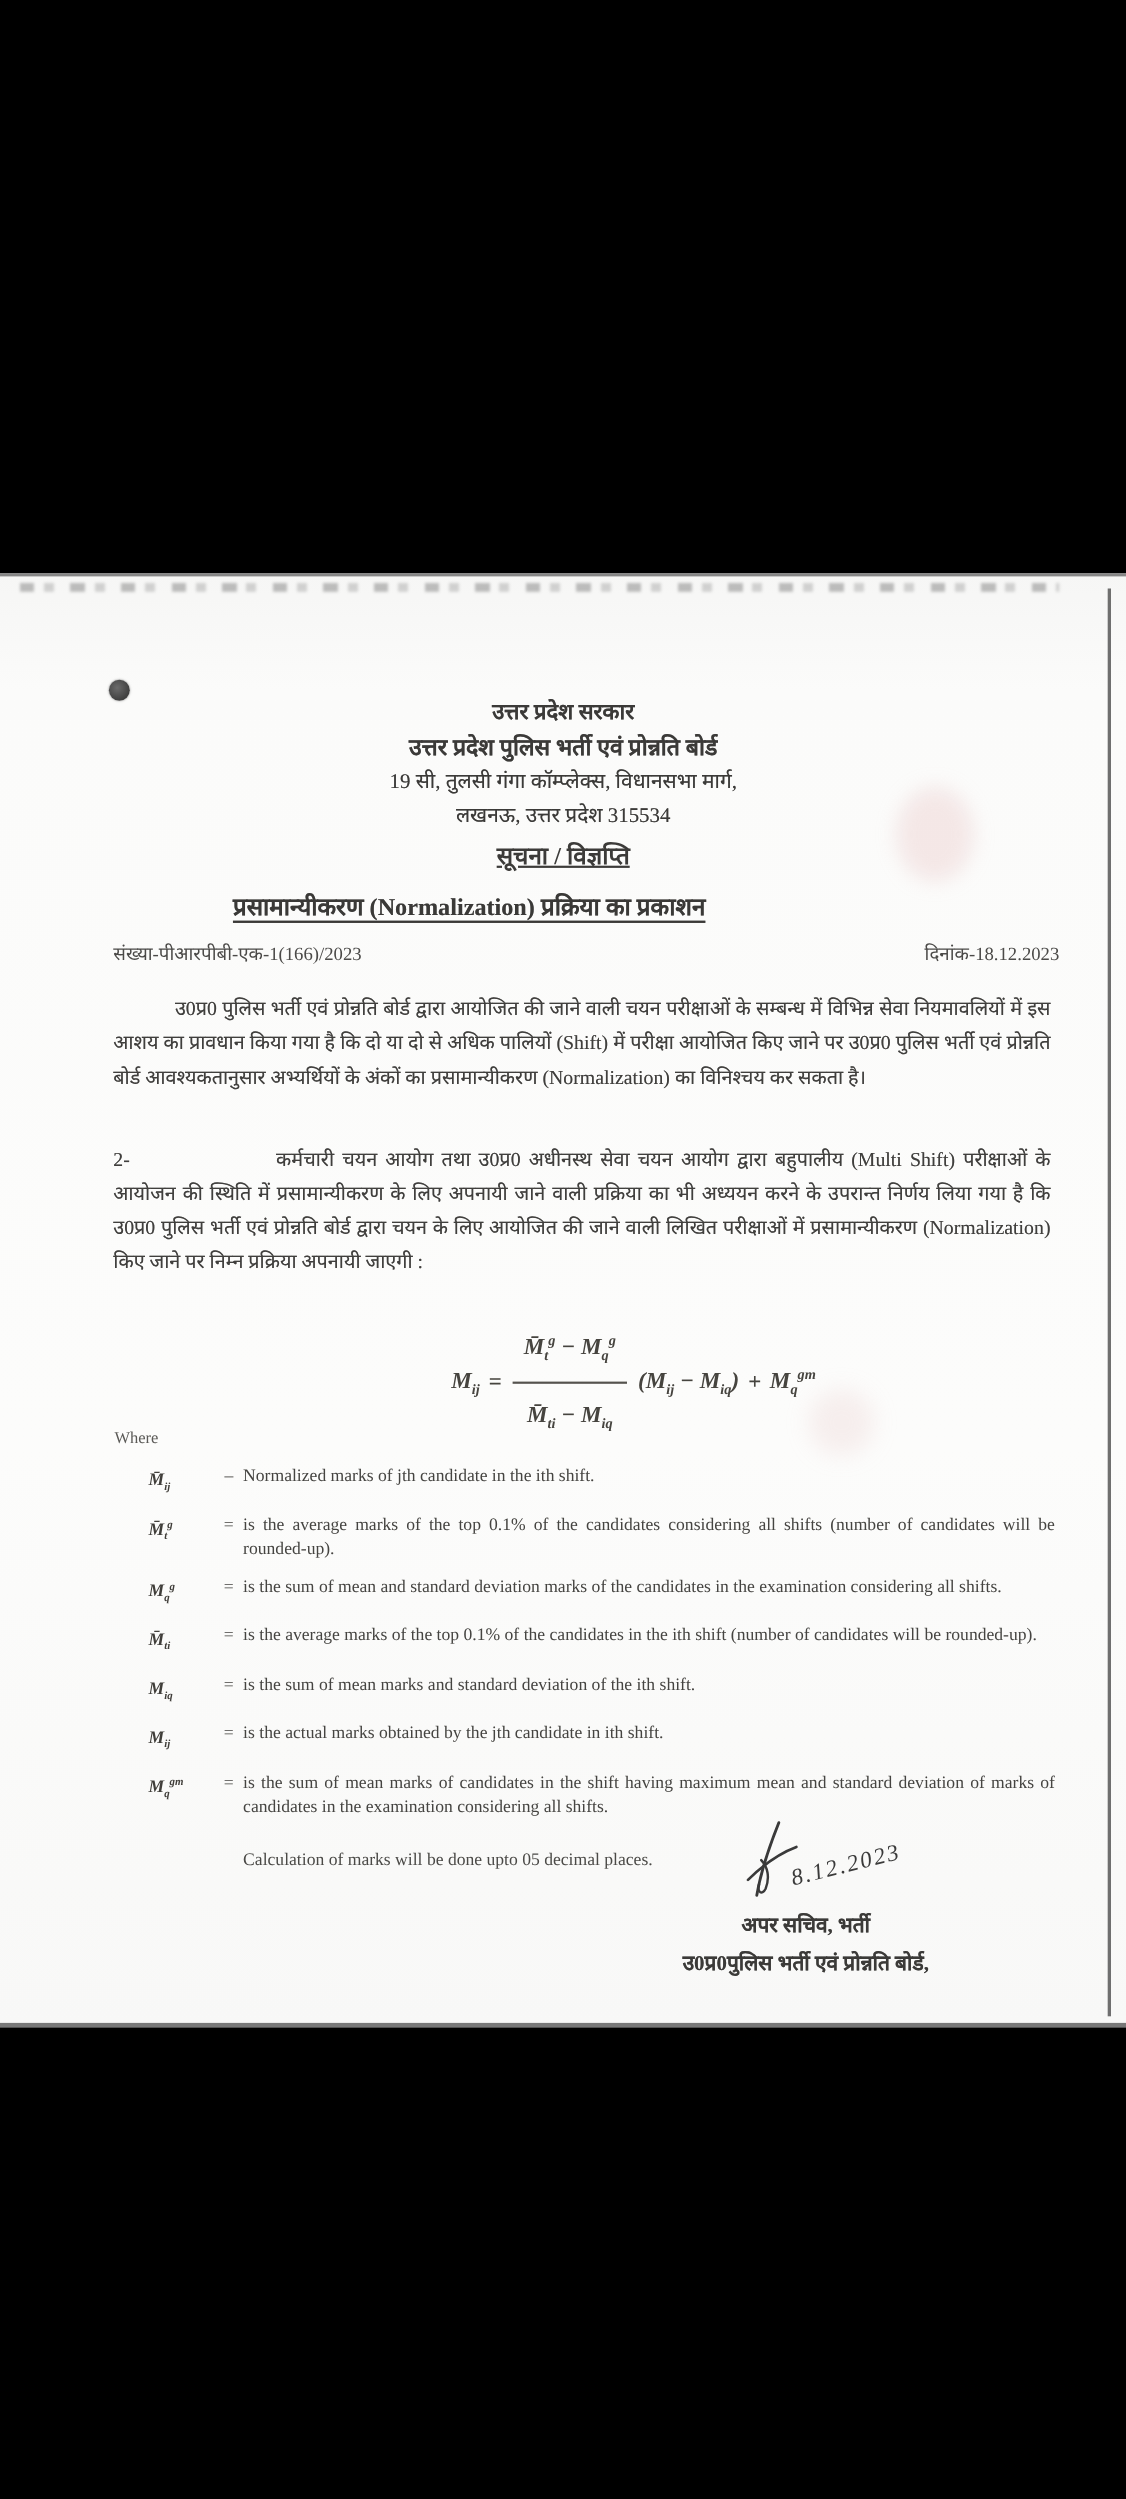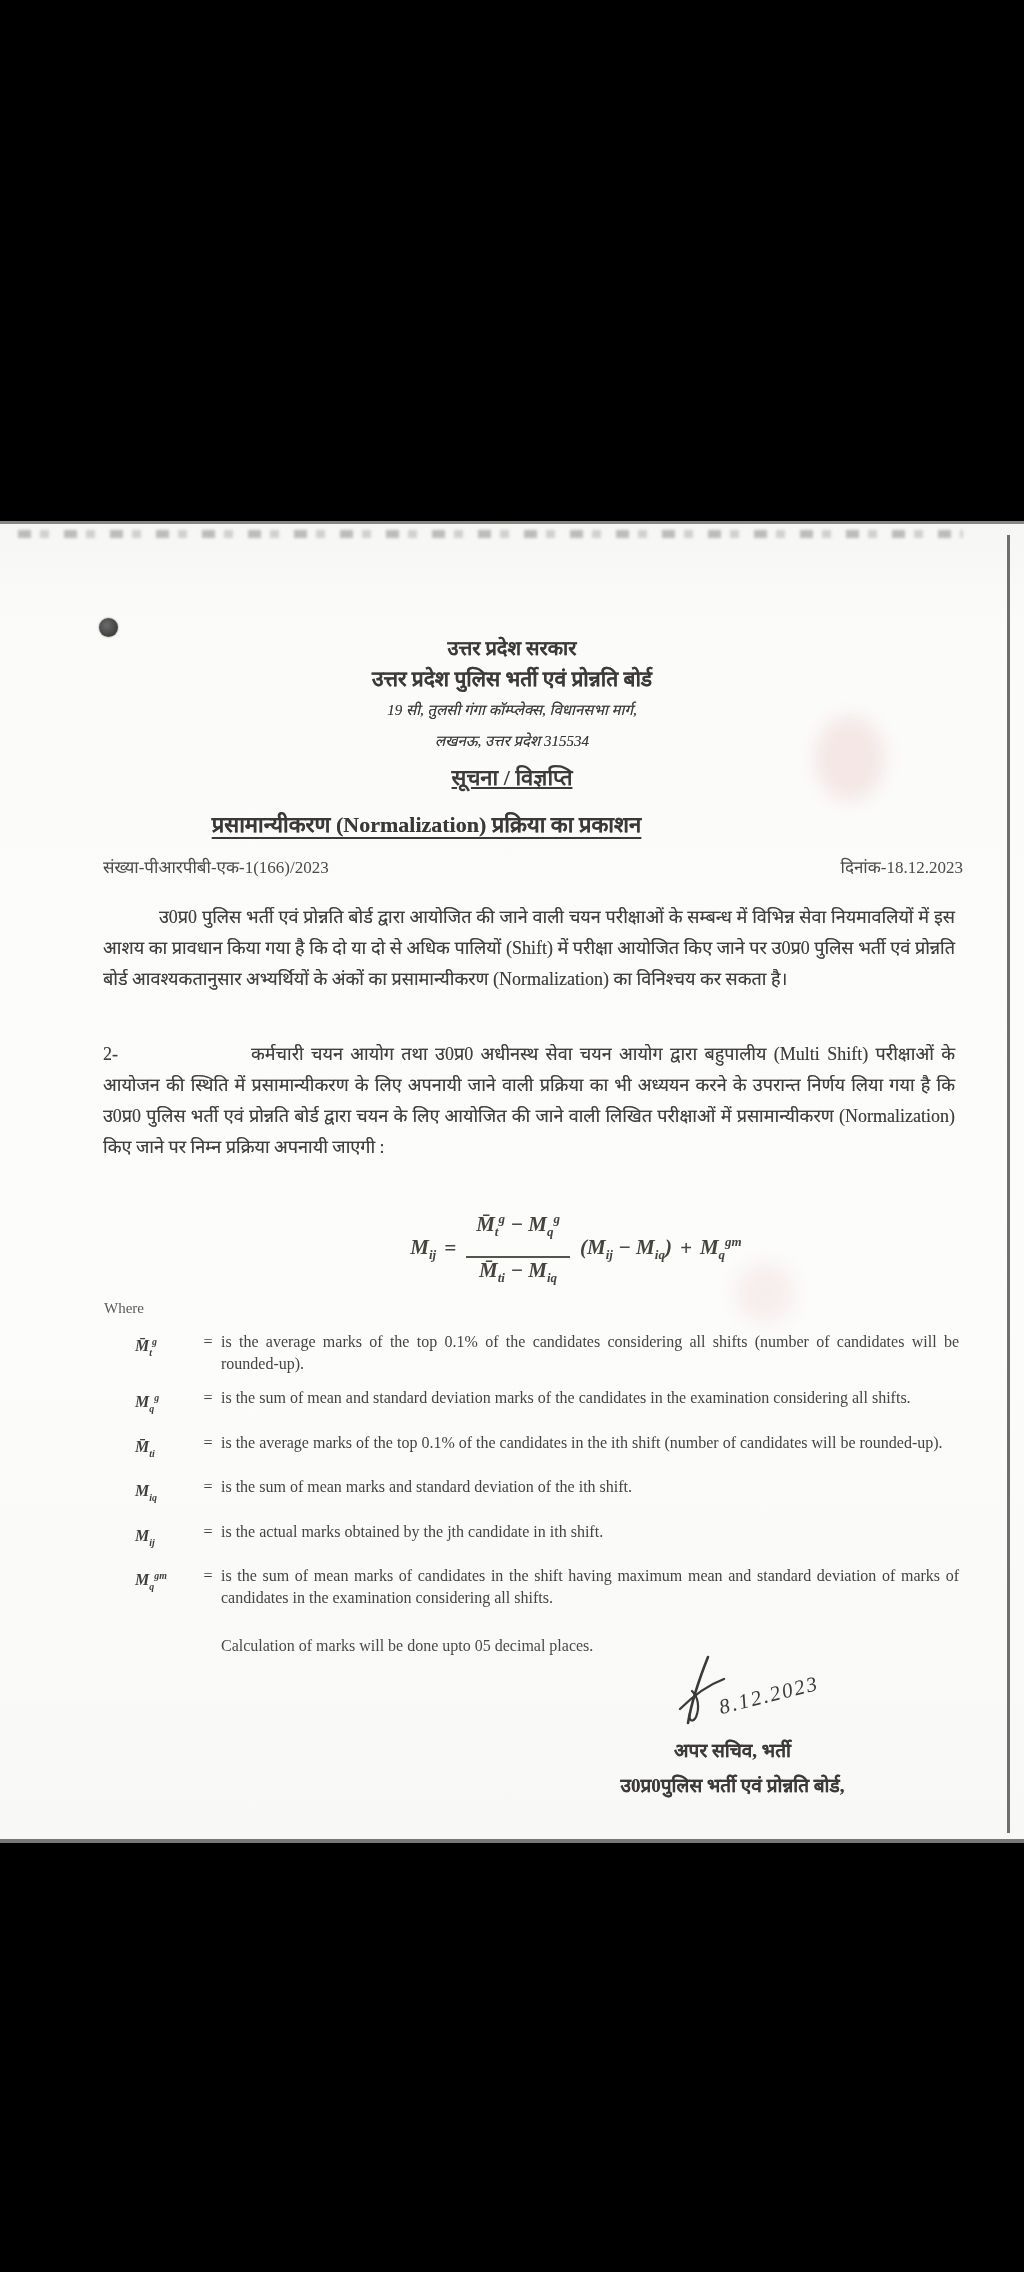--- a/index.html
+++ b/index.html
@@ -17,42 +17,42 @@
       background:radial-gradient(circle at 40% 38%,#6b6b6b,#3f3f3f 70%);box-shadow:0 0 2px rgba(0,0,0,.5);}
   .smudge-pink1{position:absolute;left:815px;top:195px;width:70px;height:85px;border-radius:50%;
       background:rgba(226,178,178,.28);filter:blur(9px);}
   .smudge-pink2{position:absolute;left:735px;top:742px;width:60px;height:60px;border-radius:50%;
       background:rgba(224,185,185,.2);filter:blur(10px);}
 
   .header{position:absolute;top:112px;left:0;width:1024px;text-align:center;}
   .h-line{line-height:31px;color:#3b3a38;text-shadow:0 0 .6px rgba(70,70,70,.6);}
   .h-govt{font-size:20px;font-weight:bold;}
   .h-board{font-size:21px;font-weight:bold;}
-  .h-addr{font-size:15px;font-style:italic;}
+  .h-addr{font-size:19px;}
   .h-notice{font-size:22px;font-weight:bold;text-decoration:underline;margin-top:4px;display:inline-block;}
 
   .title{position:absolute;top:287px;left:0;width:853px;text-align:center;font-size:22px;
          font-weight:bold;text-decoration:underline;text-underline-offset:5px;color:#3a3937;
          text-shadow:0 0 .6px rgba(70,70,70,.6);}
 
   .refrow{position:absolute;top:334px;left:103px;width:860px;display:flex;justify-content:space-between;
           font-size:17px;color:#4b4a48;}
   .para{position:absolute;left:103px;width:852px;font-size:18px;line-height:31px;text-align:justify;
         color:#403f3d;text-shadow:0 0 .5px rgba(70,70,70,.55);}
   .para1{top:381px;text-indent:56px;}
   .para2{top:518px;}
   .para2 .num{display:inline-block;width:148px;text-indent:0;}
 
   .formula-row{position:absolute;top:690px;left:0;width:1024px;display:flex;justify-content:center;
       padding-left:128px;box-sizing:border-box;align-items:center;
       font-style:italic;font-weight:bold;font-size:21px;color:#46443f;}
   .formula-row .tok{margin:0 4px;white-space:nowrap;}
   .frac{display:inline-flex;flex-direction:column;align-items:center;margin:0 6px;}
   .frac .fnum{padding:0 10px 16px;border-bottom:2.5px solid #55534e;}
-  .frac .fden{padding-top:0;}
+  .frac .fden{padding-top:16px;}
   sub{font-size:.62em;} sup{font-size:.62em;}
 
   .where-label{position:absolute;top:779px;left:104px;font-size:15px;color:#5b5a57;}
   .wlist{position:absolute;top:810px;left:103px;width:856px;display:flex;flex-direction:column;gap:12px;
          font-size:16px;line-height:22px;color:#454441;}
   .wrow{display:flex;align-items:flex-start;}
   .wsym{width:92px;box-sizing:border-box;padding-left:32px;font-style:italic;font-weight:bold;
         white-space:nowrap;flex:none;color:#403e3a;}
   .weq{width:26px;flex:none;text-align:center;}
   .wdesc{flex:1;text-align:justify;}
@@ -114,20 +114,25 @@
       </span>
       <span class="tok"><span>(</span><span>M</span><sub>ij</sub> <span>−</span> <span>M</span><sub>iq</sub><span>)</span></span>
       <span class="tok">+</span>
       <span class="tok"><span>M</span><sub>q</sub><sup>gm</sup></span>
     </div>
 
     <div class="where-label">Where</div>
 
     <div class="wlist">
       <div class="wrow">
+        <span class="wsym"><span>M̄</span><sub>ij</sub><sup></sup></span>
+        <span class="weq">–</span>
+        <span class="wdesc">Normalized marks of jth candidate in the ith shift.</span>
+      </div>
+      <div class="wrow">
         <span class="wsym"><span>M̄</span><sub>t</sub><sup>g</sup></span>
         <span class="weq">=</span>
         <span class="wdesc">is the average marks of the top 0.1% of the candidates considering all shifts (number of candidates will be rounded-up).</span>
       </div>
       <div class="wrow">
         <span class="wsym"><span>M</span><sub>q</sub><sup>g</sup></span>
         <span class="weq">=</span>
         <span class="wdesc">is the sum of mean and standard deviation marks of the candidates in the examination considering all shifts.</span>
       </div>
       <div class="wrow">

